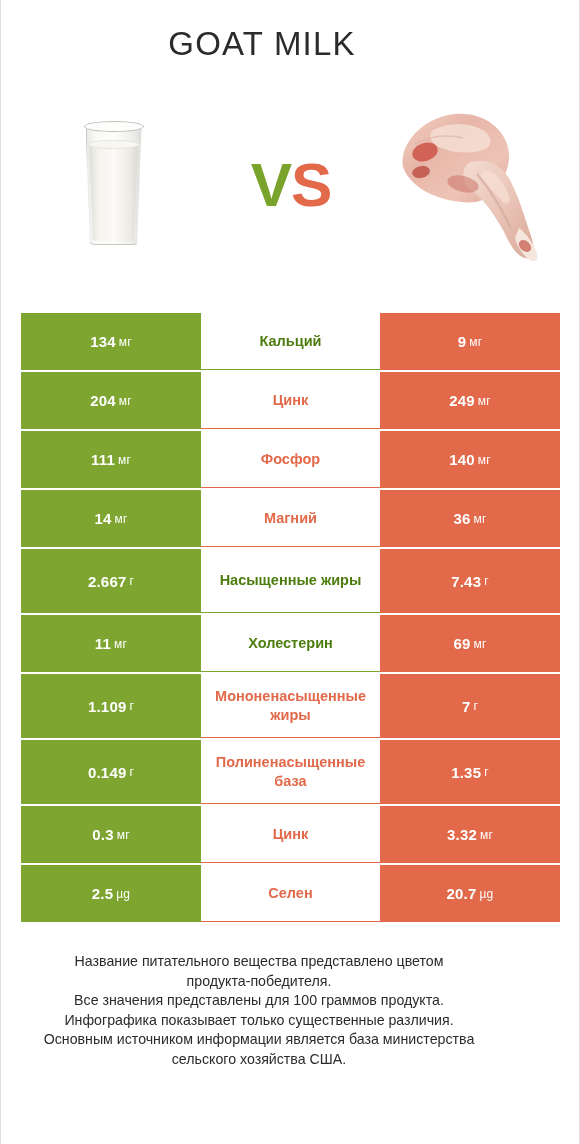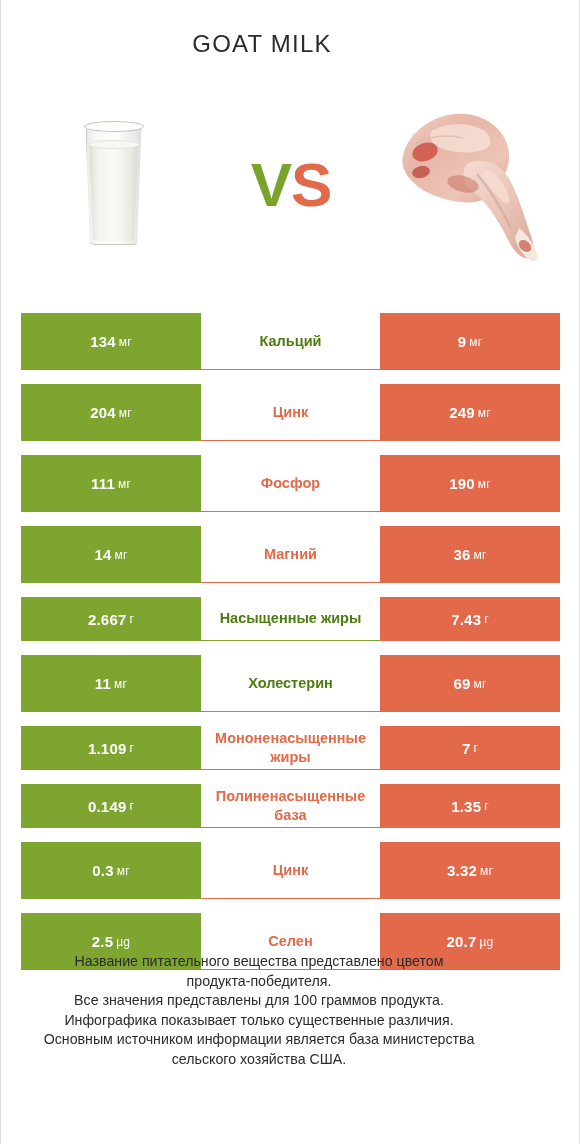--- a/index.html
+++ b/index.html
@@ -25,21 +25,21 @@
   .titles {
     position:absolute;
     top:22px; left:0; width:580px; height:44px;
     display:flex;
   }
   .title {
     flex:1;
     display:flex;
     align-items:center;
     justify-content:center;
-    font-size:24px;
+    font-size:33px;
     font-weight:300;
     letter-spacing:1.2px;
     color:#2b2b2b;
     text-transform:uppercase;
     font-family:"Liberation Sans", sans-serif;
   }
   .title.left  { padding-right:58px; }
   .title.right { padding-left:38px; }
 
   
@@ -124,21 +124,21 @@
 
   
   .table {
     position:absolute;
     left:20px; top:313px;
     width:539px;
   }
   .row {
     display:flex;
     width:539px;
-    margin-bottom:14px;
+    margin-bottom:2px;
   }
   .cell-val {
     width:180px;
     display:flex;
     align-items:center;
     justify-content:center;
     color:#ffffff;
     font-size:15px;
     font-weight:700;
     letter-spacing:.2px;
@@ -164,21 +164,21 @@
     overflow:hidden;
     white-space:nowrap;
   }
   .cell-name.wrap { white-space:normal; }
   .cell-name.green  { color:#4d7c0f; border-bottom:1px solid #7da52f; }
   .cell-name.orange { color:#e2694a; border-bottom:1px solid #e2694a; }
   .row:first-child .cell-name { border-top:1px solid transparent; }
 
   
   .h-single { height:57px; }
-  .h-double { height:44px; }
+  .h-double { height:64px; }
 
   
   .footer {
     position:absolute;
     left:0; top:952px;
     width:516px;
     text-align:center;
     font-size:14.2px;
     line-height:1.38;
     color:#2b2b2b;
@@ -279,21 +279,21 @@
           <span class="unit">мг</span>
         </div>
       </div>
       <div class="row">
         <div class="cell-val left h-single">
           <span>111</span>
           <span class="unit">мг</span>
         </div>
         <div class="cell-name orange h-single">Фосфор</div>
         <div class="cell-val right h-single">
-          <span>190</span>
+          <span>140</span>
           <span class="unit">мг</span>
         </div>
       </div>
       <div class="row">
         <div class="cell-val left h-single">
           <span>14</span>
           <span class="unit">мг</span>
         </div>
         <div class="cell-name orange h-single">Магний</div>
         <div class="cell-val right h-single">

